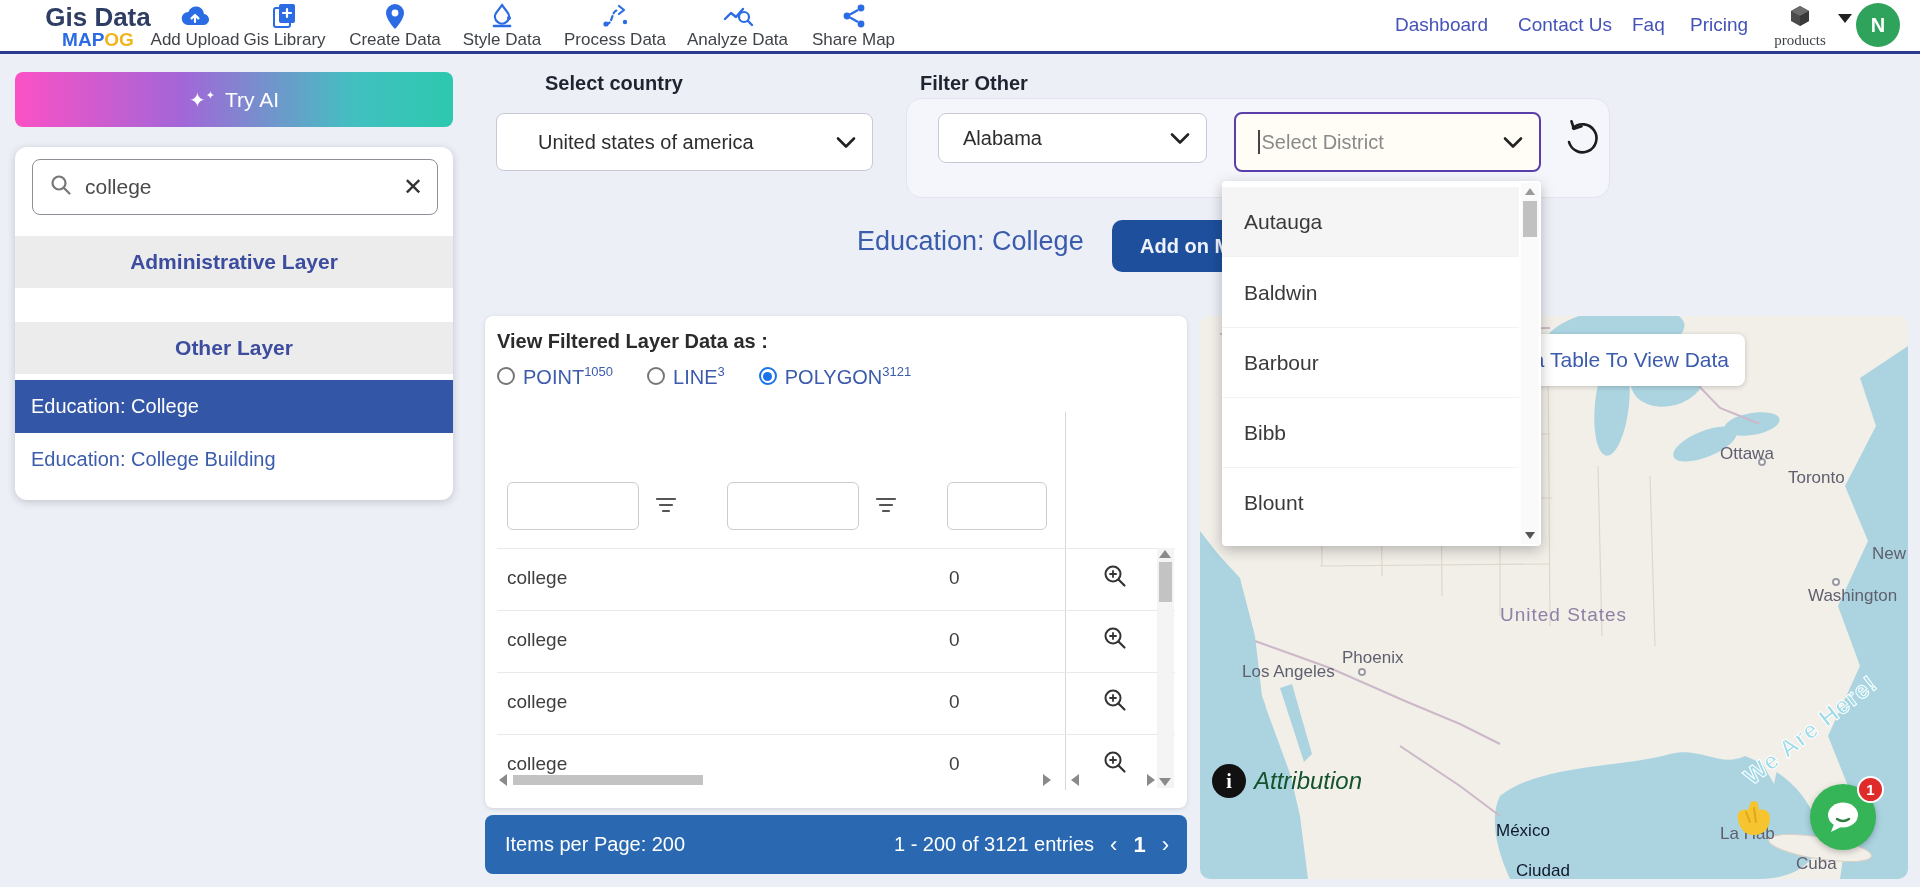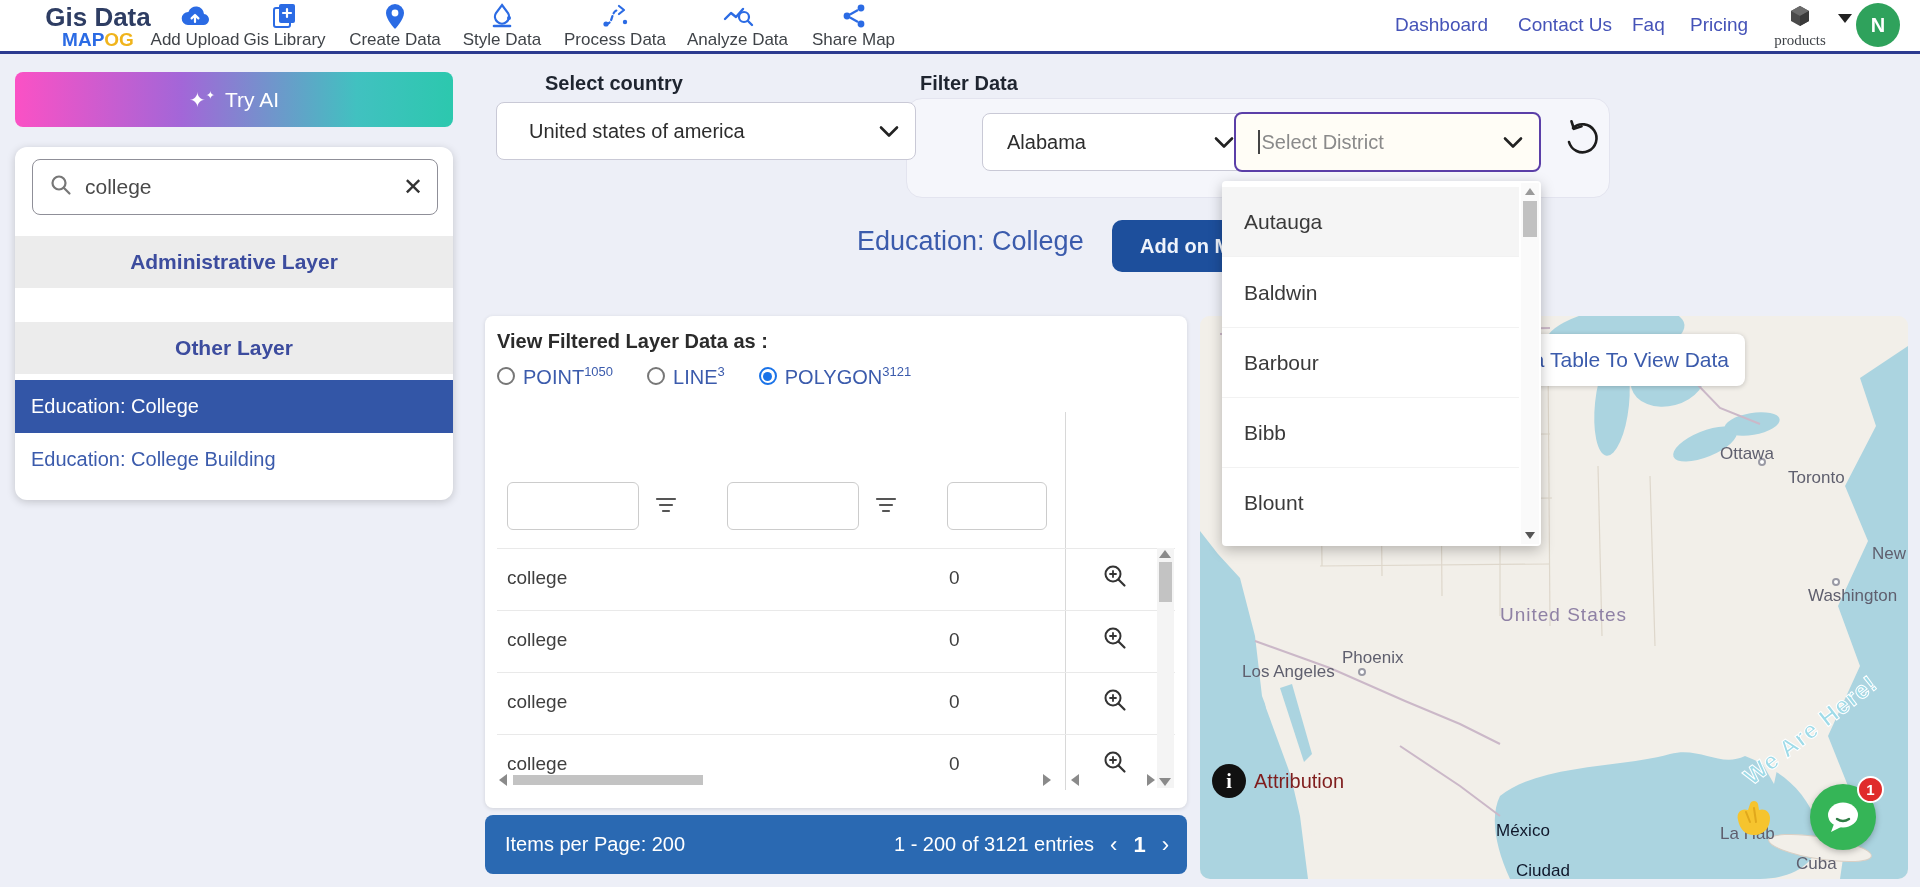--- a/index.html
+++ b/index.html
@@ -36,22 +36,22 @@
   .layer-item { position:absolute; left:0; width:438px; height:53px; display:flex; align-items:center; padding-left:16px; font-size:20px; cursor:pointer; }
   .li-sel { top:233px; background:#3356a7; color:#fff; }
   .li-plain { top:286px; color:#3b5bac; border-bottom-left-radius:12px; border-bottom-right-radius:12px; }
 
   
   .fld-label { position:absolute; font-size:20px; font-weight:bold; color:#1f2530; }
   .sel-country-label { left:497px; top:72px;margin-left:48px; }
   .filter-data-label { left:920px; top:72px; }
   .filter-panel { position:absolute; left:906px; top:98px; width:704px; height:100px; background:#f5f6fb; border:1px solid #e3e4ef; border-radius:16px; }
   .select { position:absolute; background:#fff; border:1.5px solid #c9c9d6; border-radius:8px; display:flex; align-items:center; font-size:20px; color:#2d2d2d; cursor:pointer; }
-  .sel-country { left:496px; top:102px; width:420px; height:58px; padding-left:32px; }
-  .sel-state { left:982px; top:113px; width:269px; height:58px; padding-left:24px; }
+  .sel-country { left:496px; top:113px; width:377px; height:58px; padding-left:41px; }
+  .sel-state { left:938px; top:113px; width:269px; height:50px; padding-left:24px; }
   .sel-district { left:1234px; top:112px; width:307px; height:60px; border:2px solid #5b3fa8; background:#fffdf6; padding-left:22px; color:#8a8a8a; }
   .chev { position:absolute; right:16px; top:50%; transform:translateY(-50%); }
   .cursor-bar { display:inline-block; width:1.5px; height:24px; background:#444; margin-right:2px; vertical-align:middle; }
   .reset-btn { position:absolute; left:1560px; top:118px; width:42px; height:42px; cursor:pointer; }
 
   
   .layer-title { position:absolute; left:857px; top:226px; font-size:27px; color:#3b5bac; }
   .add-btn { position:absolute; left:1112px; top:220px; width:220px; height:52px; background:#1d4f9c; border-radius:10px; color:#eef3fb; font-size:20px; font-weight:bold; display:flex; align-items:center; padding-left:28px; cursor:pointer; z-index:10; }
 
   
@@ -103,21 +103,21 @@
 
   
   .map-panel { position:absolute; left:1200px; top:316px; width:708px; height:563px; border-radius:10px; overflow:hidden; background:#f2efe9; }
   .map-label { position:absolute; color:#5f5f6e; font-size:17px; white-space:nowrap; }
   .map-label.big { color:#8f81a5; font-size:19px; letter-spacing:1px; }
   .map-label.water-adj { color:#0f172a; }
   .city-dot { position:absolute; width:8px; height:8px; border:2px solid #9a9aa5; border-radius:50%; background:#fff; }
   .map-btn { position:absolute; left:245px; top:18px; width:300px; height:52px; background:#fff; border-radius:8px; box-shadow:0 1px 5px rgba(0,0,0,0.2); color:#3b5bac; font-size:21px; display:flex; align-items:center; justify-content:flex-end; padding-right:16px; cursor:pointer; z-index:20; }
   .attribution { position:absolute; left:12px; top:448px; display:flex; align-items:center; gap:8px; cursor:pointer; z-index:20; }
   .attr-circle { width:34px; height:34px; border-radius:50%; background:#111; color:#fff; font-size:20px; font-weight:bold; font-family:"Liberation Serif",serif; display:flex; align-items:center; justify-content:center; }
-  .attr-txt { font-size:20px; color:#7f1d1d; }
+  .attr-txt { font-size:24px; color:#14532d;font-style:italic; }
   .we-are-here { position:absolute; left:530px; top:400px; transform:rotate(-38deg); font-size:24px; font-weight:bold; color:#9fdbe8; -webkit-text-stroke:1px #ffffff; letter-spacing:1px; z-index:22; white-space:nowrap; }
   .hand { position:absolute; left:532px; top:482px; z-index:22; }
   .chat-btn { position:absolute; left:608px; top:462px; width:66px; height:66px; border-radius:50%; background:#35b557; display:flex; align-items:center; justify-content:center; cursor:pointer; z-index:25; box-shadow:0 2px 6px rgba(0,0,0,0.25); }
   .chat-badge { position:absolute; left:655px; top:455px; width:27px; height:27px; border-radius:50%; background:#e02b2b; border:2px solid #fff; color:#fff; font-size:15px; font-weight:bold; display:flex; align-items:center; justify-content:center; z-index:26; }
 </style>
 </head>
 <body>
 
 <div class="canvas">
 
@@ -239,21 +239,21 @@
       <input type="text" value="college" style="">
       <span class="clear-x">✕</span>
     </div>
     <div class="layer-head lh1">Administrative Layer</div>
     <div class="layer-head lh2">Other Layer</div>
     <div class="layer-item li-sel">Education: College</div>
     <div class="layer-item li-plain">Education: College Building</div>
   </div>
 
   <div class="fld-label sel-country-label">Select country</div>
-  <div class="fld-label filter-data-label">Filter Data</div>
+  <div class="fld-label filter-data-label">Filter Other</div>
   <div class="filter-panel"></div>
 
   <div class="select sel-country">
     <span>United states of america</span>
     <span class="chev">
       <svg width="20" height="12" viewBox="0 0 20 12">
           <path d="M2 2l8 8 8-8" fill="none" stroke="#222" stroke-width="2.6" stroke-linecap="round" stroke-linejoin="round"></path>
         </svg>
     </span>
   </div>

